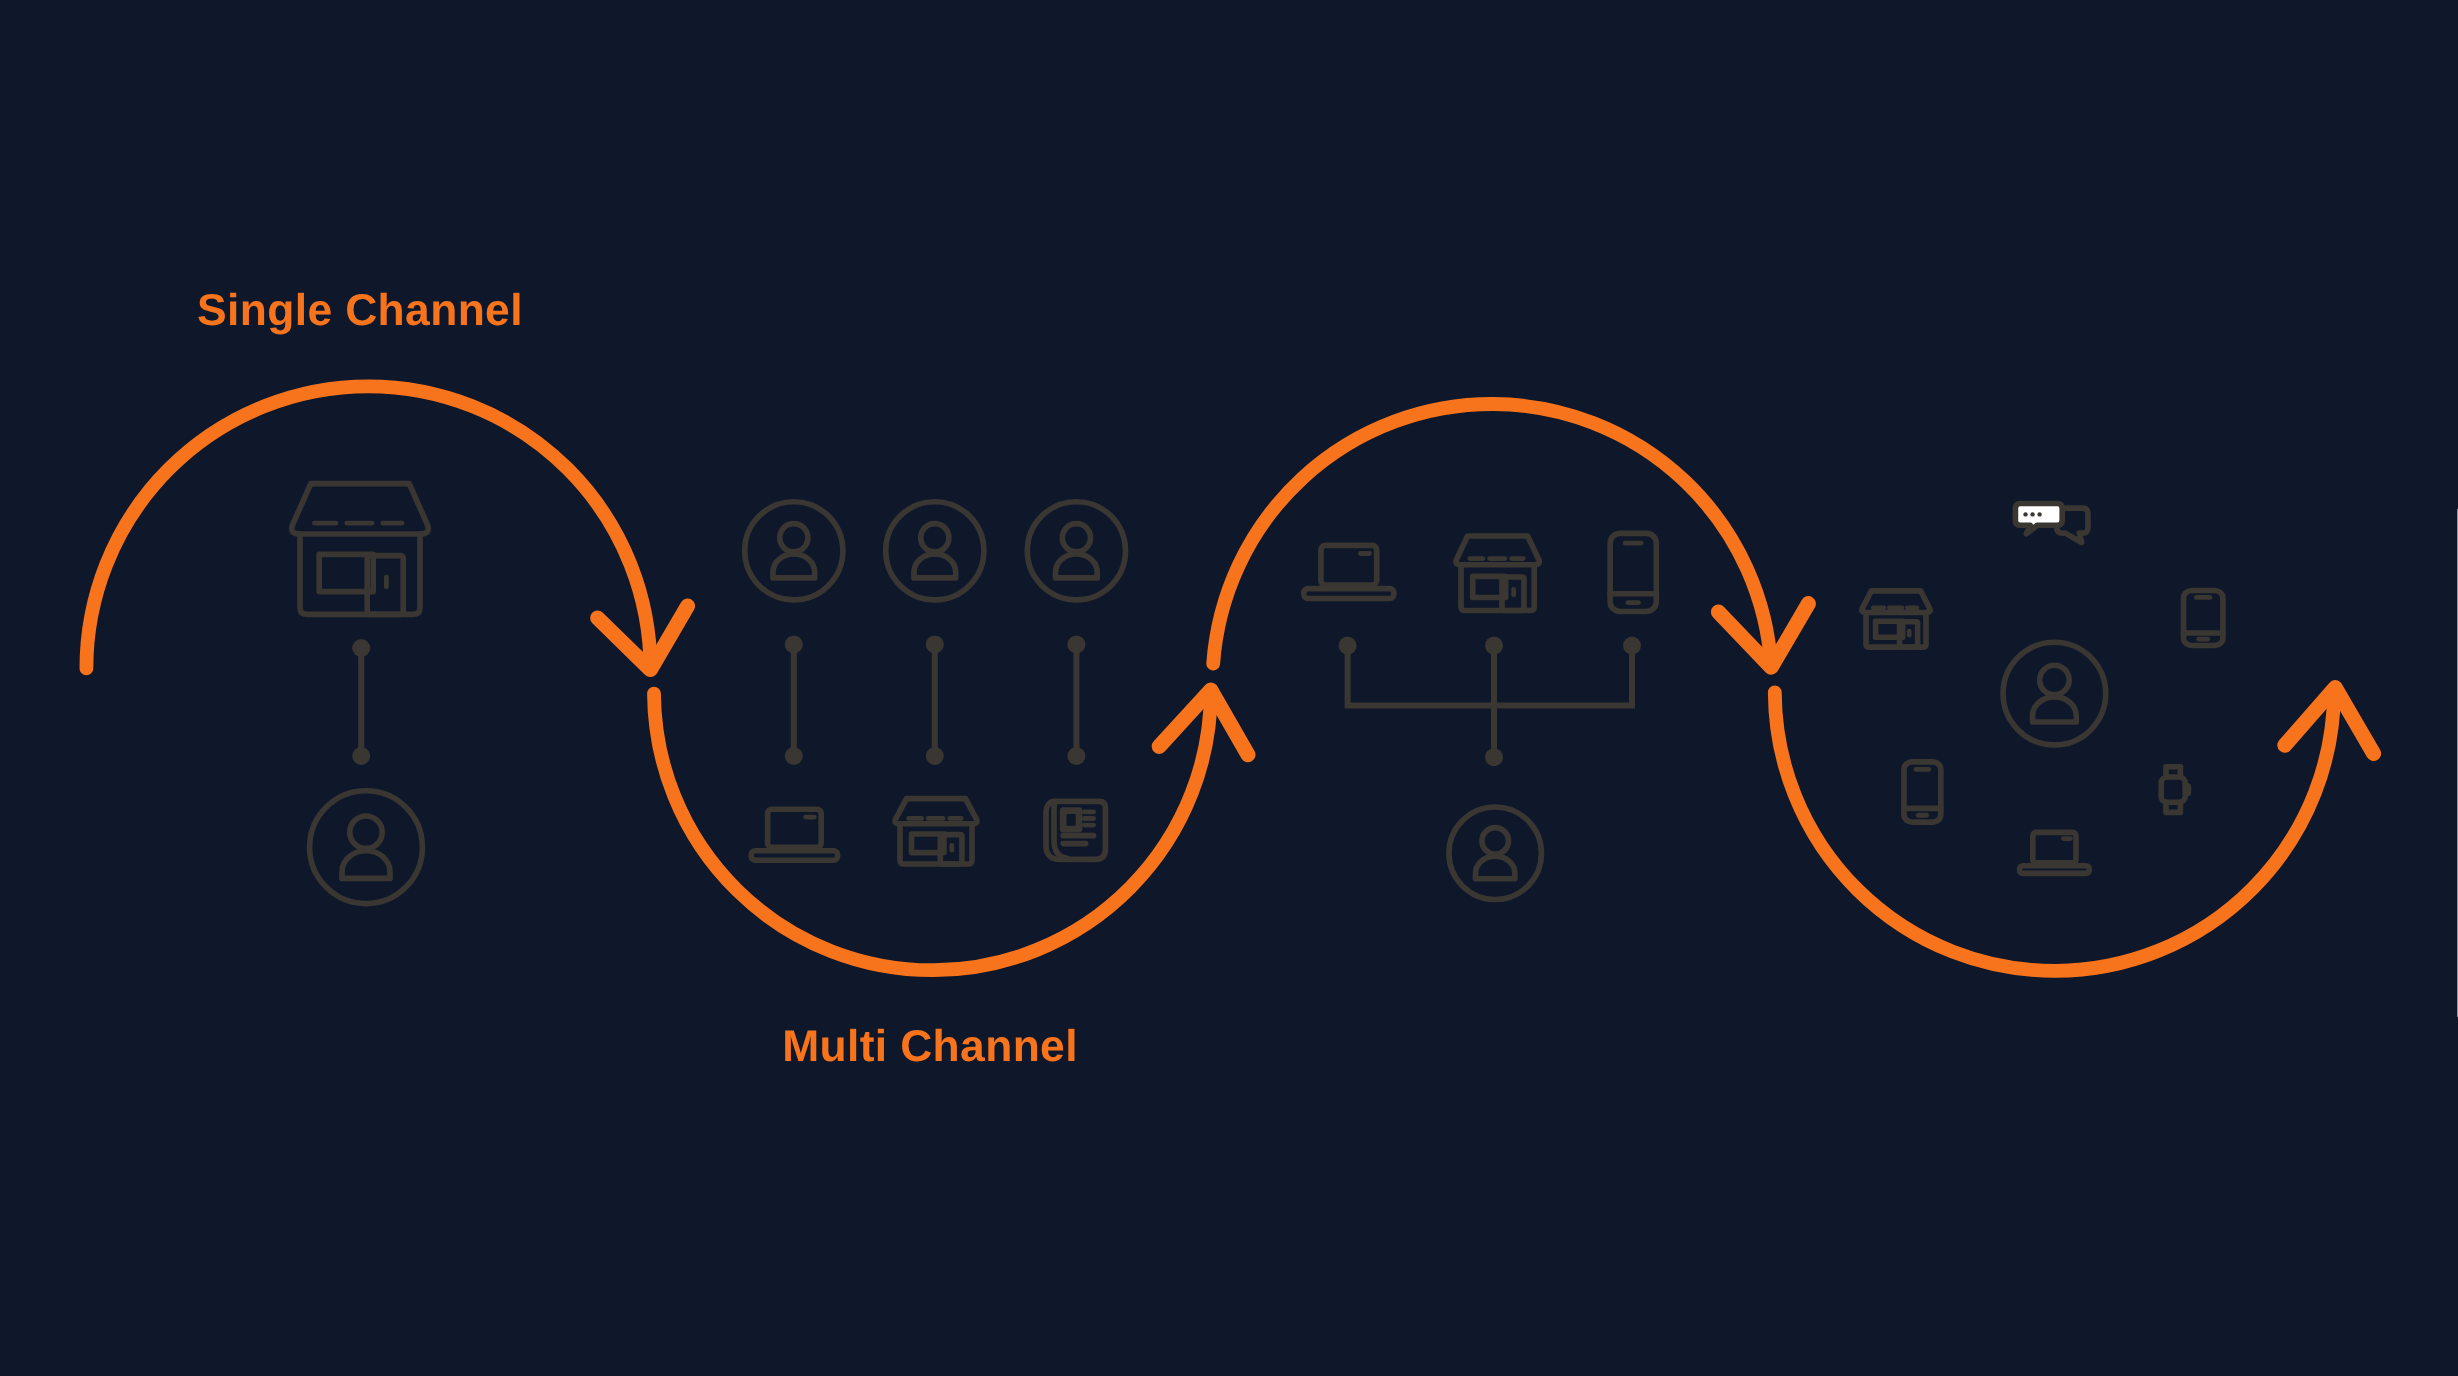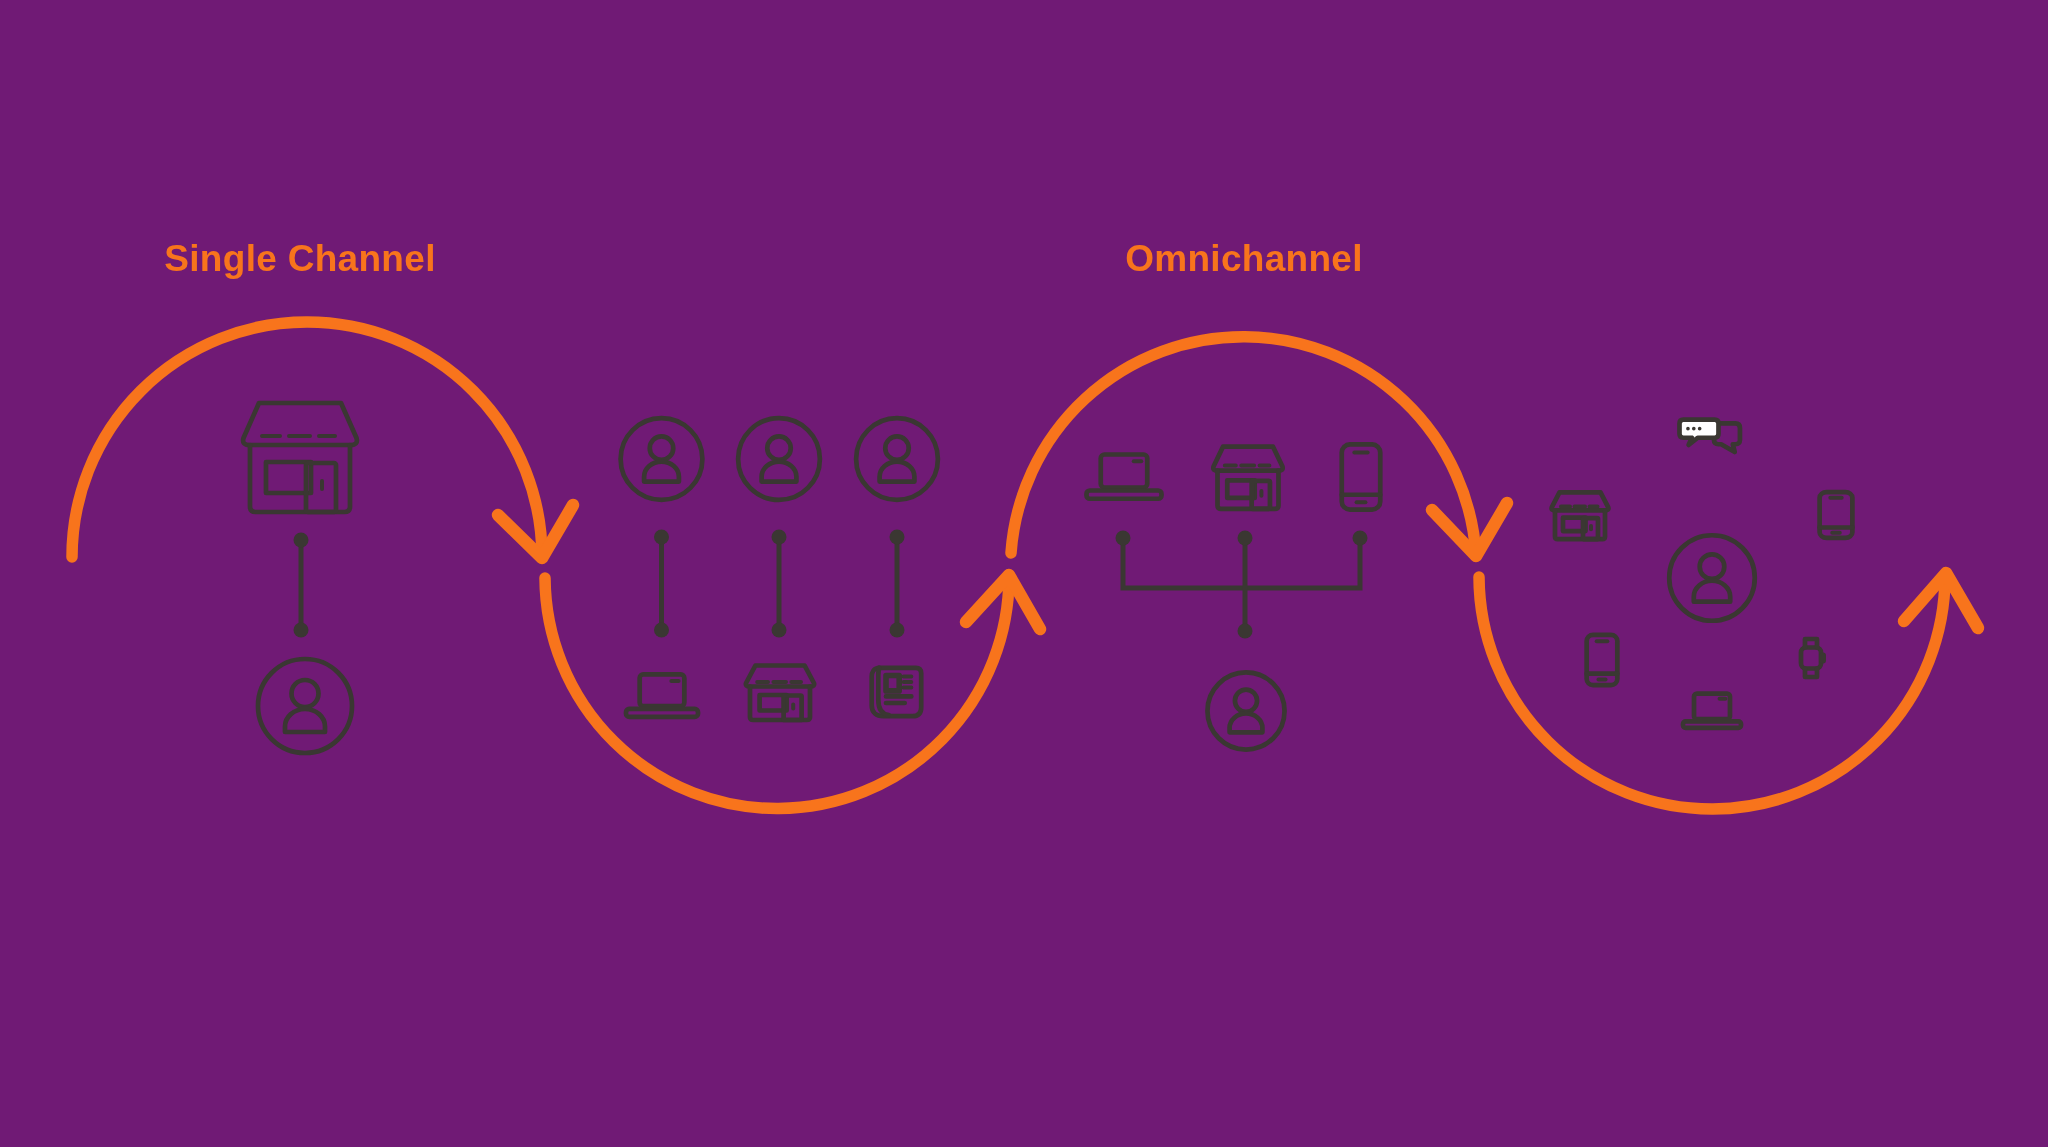--- a/index.html
+++ b/index.html
@@ -1,20 +1,20 @@
 <!DOCTYPE html>
 <html><head>
 <meta charset="utf-8">
 <style>
   html, body { margin: 0; padding: 0; background: #ffffff; }
   .canvas {
     position: relative;
     width: 2048px;
     height: 1147px;
-    background: #701a75;
+    background: #0f172a;
     overflow: hidden;
     font-family: "Liberation Sans", sans-serif;
   }
   .stage-label {
     position: absolute;
     transform: translateX(-50%);
     color: #F8741C;
     font-size: 37px;
     font-weight: bold;
     letter-spacing: 0.3px;
@@ -153,15 +153,15 @@
       <use href="#def-store" transform="translate(1580,516) scale(0.50,0.43)"></use>
       <use href="#def-phone" transform="translate(1836,515) scale(0.63,0.52)"></use>
       <use href="#def-person" transform="translate(1712,578) scale(0.91)"></use>
       <use href="#def-phone" transform="translate(1602,660) scale(0.59,0.57)"></use>
       <use href="#def-watch" transform="translate(1811,658) scale(0.50)"></use>
       <use href="#def-laptop" transform="translate(1712,711) scale(0.58)"></use>
     </g>
   </svg>
 
   <div class="stage-label" style="left:300px;  top:238px">Single Channel</div>
-  <div class="stage-label" style="left:1244px; top:238px">Omnichannel</div>
+  <div class="stage-label" style="left:775px;  top:851px">Multi Channel</div>
 
 </div>
 
 </body></html>

